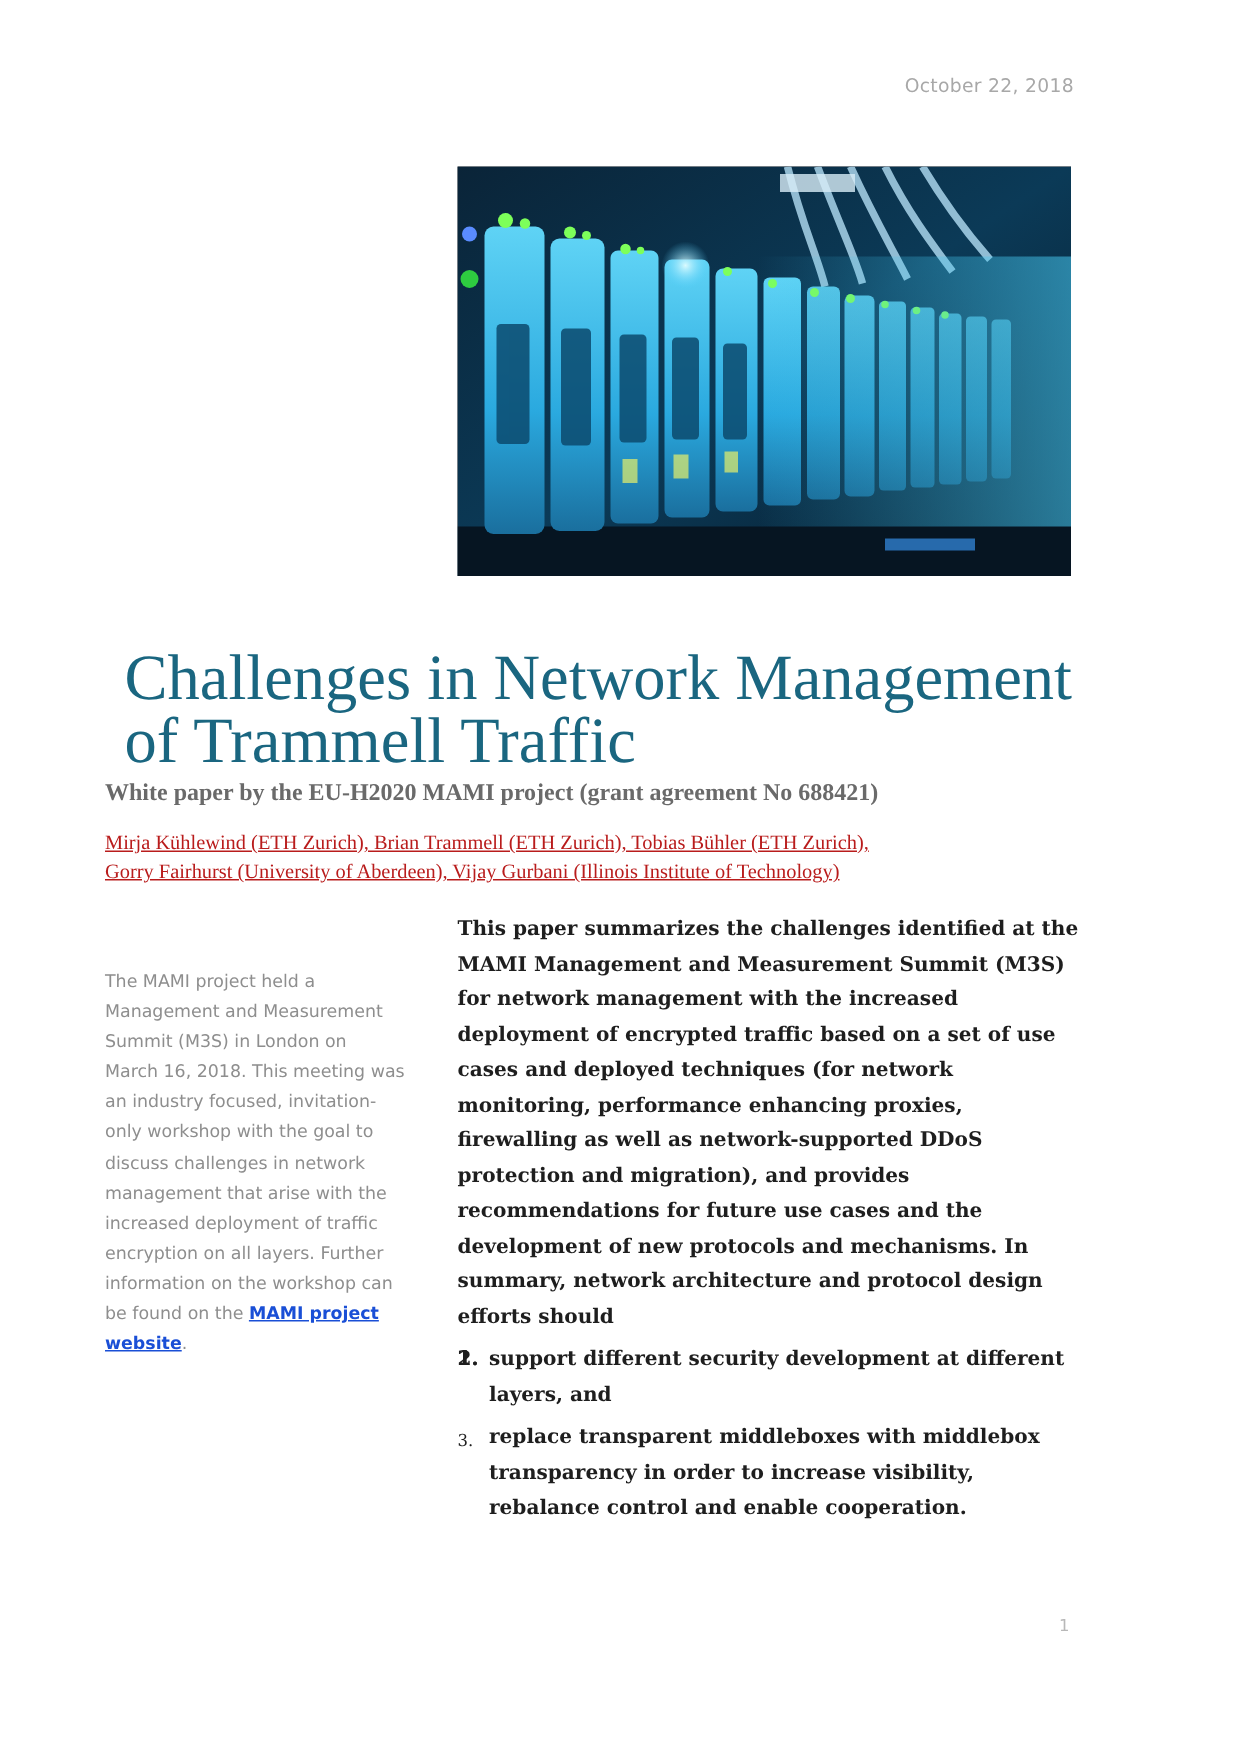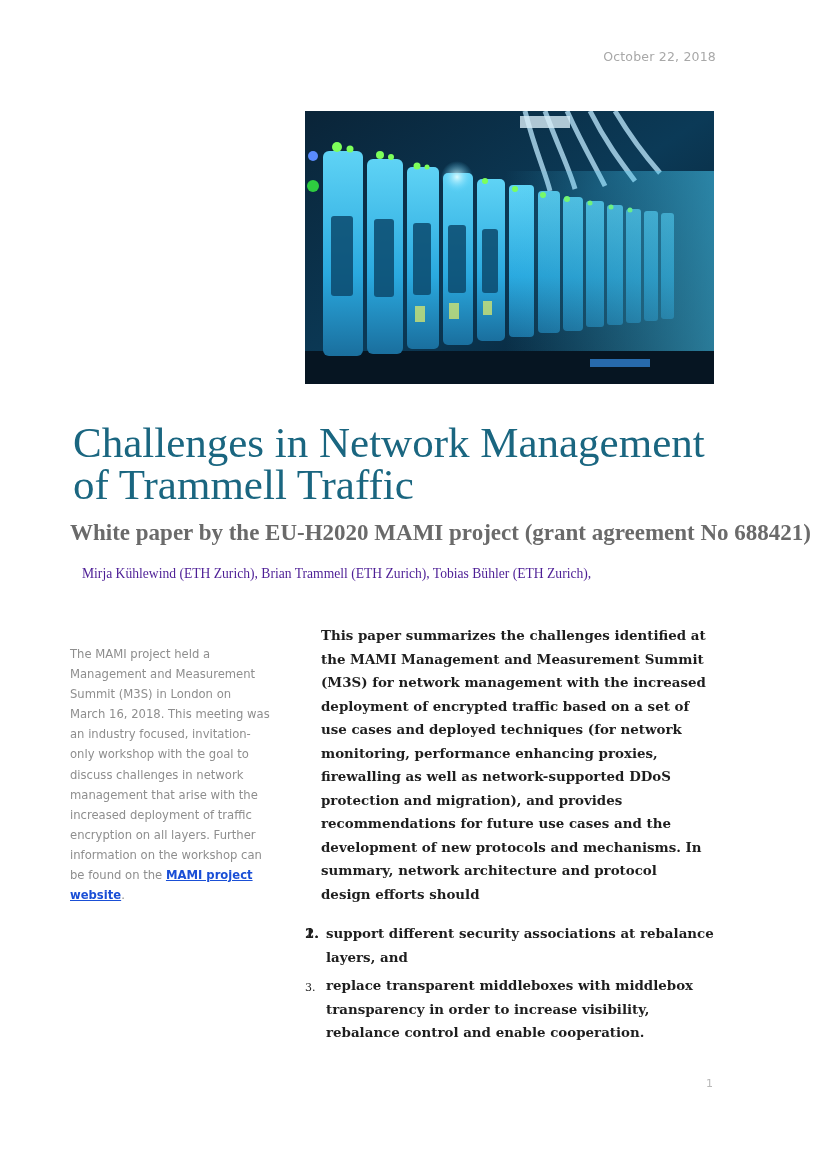--- a/index.html
+++ b/index.html
@@ -1,26 +1,26 @@
 <!DOCTYPE html>
 <html><head>
   <meta charset="utf-8">
   <style>
     html, body { margin: 0; padding: 0; background: #ffffff; }
     body { width: 826px; height: 1169px; position: relative; overflow: hidden; }
     .date { position: absolute; right: 110px; top: 49px; font-family: "DejaVu Sans", sans-serif; font-size: 12.5px; color: #a8a8a8; letter-spacing: 0.2px; text-align: center; }
     .hero { position: absolute; left: 305px; top: 111px; width: 409px; height: 273px; overflow: hidden; background: #05131f; }
     .hero svg { display: block; width: 100%; height: 100%; }
-    .title { position: absolute; left: 69px; top: 418px; width: 700px; margin: 4px; font-family: "Liberation Serif", "DejaVu Serif", serif; font-weight: normal; font-size: 43px; line-height: 42px; color: #1a6680; }
-    .subtitle { position: absolute; left: 70px; top: 520px; margin: 0; font-family: "Liberation Serif", "DejaVu Serif", serif; font-weight: bold; font-size: 23px; color: #6a6a6a; white-space: nowrap; }
-    .authors { position: absolute; left: 70px; top: 552px; width: 680px; margin: 12px; font-family: "Liberation Serif", "DejaVu Serif", serif; font-size: 13.6px; line-height: 19px; color: #4c1d95; }
+    .title { position: absolute; left: 69px; top: 418px; width: 700px; margin: 14px; font-family: "Liberation Serif", "DejaVu Serif", serif; font-weight: normal; font-size: 43px; line-height: 42px; color: #1a6680; }
+    .subtitle { position: absolute; left: 70px; top: 520px; margin: 0; font-family: "Liberation Serif", "DejaVu Serif", serif; font-weight: bold; font-size: 16px; color: #6a6a6a; white-space: nowrap; }
+    .authors { position: absolute; left: 70px; top: 552px; width: 680px; margin: 0; font-family: "Liberation Serif", "DejaVu Serif", serif; font-size: 13.6px; line-height: 19px; color: #b91c1c; text-decoration: underline; }
     .sidebar { position: absolute; left: 70px; top: 644px; width: 200px; margin: 0; font-family: "DejaVu Sans", sans-serif; font-size: 11.6px; line-height: 20.1px; color: #8e8e8e; }
     .sidebar a { color: #1a4fd6; text-decoration: underline; font-weight: 600; }
     .abstract { position: absolute; left: 305px; top: 608px; width: 420px; margin: 0; font-family: "DejaVu Serif", serif; font-weight: bold; font-size: 13.4px; line-height: 23.5px; color: #1e1e1e; }
-    .abstract p { margin: 16px; }
+    .abstract p { margin: 0; }
     .list { list-style: none; margin: 5px 0 0 0; padding: 0; }
     .list li { position: relative; padding-left: 21px; margin-bottom: 5px; }
     .list li .num { position: absolute; left: 0; top: 0; }
     .list li .num.oldstyle { font-weight: normal; font-size: 11px; top: 2px; }
     .page-num { position: absolute; left: 706px; top: 1077px; font-family: "DejaVu Sans", sans-serif; font-size: 11px; color: #b8b8b8; }
   </style>
 </head>
 <body>
 
 <div class="date">October 22, 2018</div>
@@ -109,33 +109,34 @@
 
 <h1 class="title">
   <span>Challenges in Network Management</span><br>
   <span>of Trammell Traffic</span>
 </h1>
 
 <h2 class="subtitle">White paper by the EU-H2020 MAMI project (grant agreement No 688421)</h2>
 
 <p class="authors">
   <span>Mirja Kühlewind (ETH Zurich), Brian Trammell (ETH Zurich), Tobias Bühler (ETH Zurich),</span><br>
+  <span>Gorry Fairhurst (University of Aberdeen), Vijay Gurbani (Illinois Institute of Technology)</span>
 </p>
 
 <p class="sidebar"><span>The MAMI project held a Management and Measurement Summit (M3S)  in London on March 16, 2018. This meeting was an industry focused, invitation-only workshop with the goal to discuss challenges in network management that arise with the increased deployment of traffic encryption on all layers. Further information on the workshop can be found on the </span><a>MAMI project website</a><span>.</span></p>
 
 <div class="abstract">
   <p>This paper summarizes the challenges identified at the MAMI Management and Measurement Summit (M3S) for network management with the increased deployment of encrypted traffic based on a set of use cases and deployed techniques (for network monitoring, performance enhancing proxies, firewalling as well as network-supported DDoS protection and migration), and provides recommendations for future use cases and the development of new protocols and mechanisms. In summary, network architecture and protocol design efforts should</p>
   <ol class="list">
     <li>
       <span class="num">1.</span>
     </li>
     <li>
       <span class="num">2.</span>
-      <span>support different security associations at rebalance layers, and</span>
+      <span>support different security development at different layers, and</span>
     </li>
     <li>
       <span class="num oldstyle">3.</span>
       <span>replace transparent middleboxes with middlebox transparency in order to increase visibility, rebalance control and enable cooperation.</span>
     </li>
   </ol>
 </div>
 
 <div class="page-num">1</div>
 

